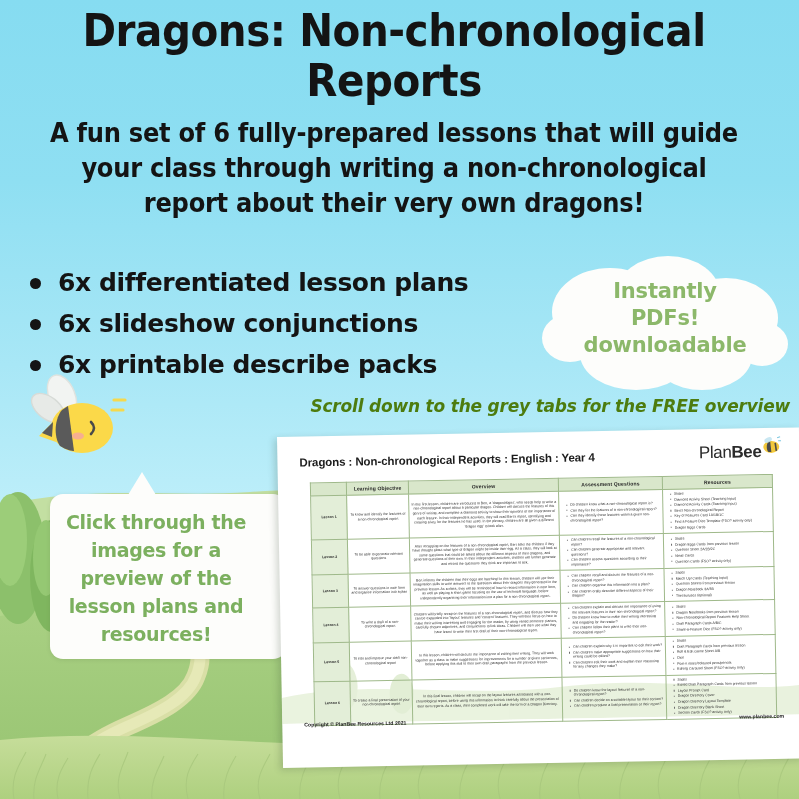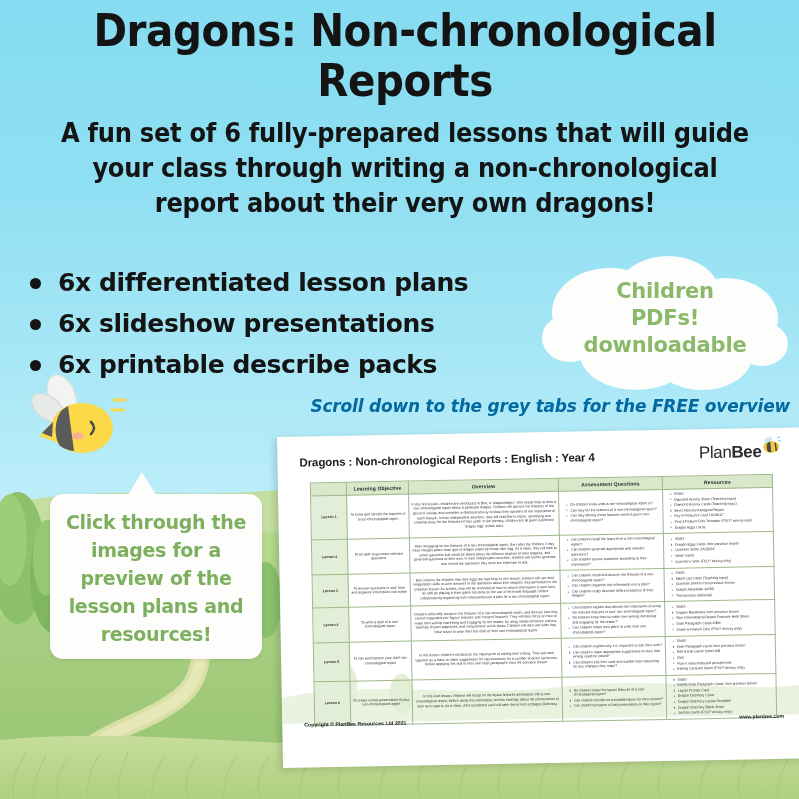--- a/index.html
+++ b/index.html
@@ -4,21 +4,21 @@
 <style>
   html,body{margin:0;padding:0;}
   body{width:799px;height:799px;overflow:hidden;font-family:"Liberation Sans",sans-serif;}
   #stage{position:relative;width:799px;height:799px;overflow:hidden;background:#9fe4f2;}
 
   
   .sky{position:absolute;left:0;top:0;width:799px;height:520px;
        background:linear-gradient(180deg,#86dcf1 0%,#8fdff2 35%,#a8e7f6 70%,#bfeffa 100%);}
 
   
-  .head{position:absolute;left:11px;top:6px;width:788px;text-align:center;z-index:6;}
+  .head{position:absolute;left:0;top:6px;width:788px;text-align:center;z-index:6;}
   .title{font-family:"DejaVu Sans",sans-serif;font-weight:bold;color:#141414;
          font-size:44px;line-height:50px;letter-spacing:-0.5px;
          transform:scaleX(.92);transform-origin:center;}
   .subtitle{margin-top:10px;font-family:"DejaVu Sans",sans-serif;font-weight:bold;color:#141414;
             font-size:26px;line-height:35px;letter-spacing:-0.3px;
             transform:scaleX(.93);transform-origin:center;padding:0 22px;}
 
   
   .bullets{position:absolute;left:22px;top:266px;z-index:6;}
   .bullet{display:flex;align-items:flex-start;margin-bottom:7px;}
@@ -29,29 +29,29 @@
   
   .cloud{position:absolute;left:540px;top:252px;width:250px;height:148px;z-index:6;}
   .cloud svg{position:absolute;left:0;top:0;}
   .cloudtxt{position:absolute;left:0;top:26px;width:250px;text-align:center;
             font-family:"DejaVu Sans",sans-serif;font-weight:bold;color:#8cb86a;
             font-size:21px;line-height:27px;letter-spacing:-0.2px;}
 
   
   .scrollnote{position:absolute;left:250px;top:396px;width:540px;text-align:right;z-index:6;
               font-family:"DejaVu Sans",sans-serif;font-style:italic;font-weight:bold;
-              color:#0369a1;font-size:17px;letter-spacing:-0.2px;}
+              color:#4d7c0f;font-size:17px;letter-spacing:-0.2px;}
 
   
   .land{position:absolute;left:0;top:440px;width:799px;height:359px;overflow:hidden;}
 
   
   .bubble{position:absolute;left:50px;top:494px;width:212px;height:165px;
           background:#fdfdfb;border-radius:13px;z-index:7;
-          box-shadow:0 1px 4px rgba(60,80,50,.13);}
+          box-shadow:0 1px 4px rgba(60,80,50,.13);padding-left:24px;}
   .bubble .tail{position:absolute;left:78px;top:-22px;width:0;height:0;
        border-left:14px solid transparent;border-right:14px solid transparent;
        border-bottom:23px solid #fdfdfb;}
   .bubbletxt{position:absolute;left:8px;top:14px;width:196px;text-align:center;
              font-family:"DejaVu Sans",sans-serif;font-weight:bold;color:#7cb05f;
              font-size:19px;line-height:28px;letter-spacing:-0.3px;}
 
   
   .bee{position:absolute;left:22px;top:374px;width:110px;height:92px;z-index:7;}
 
@@ -171,21 +171,21 @@
     <div class="subtitle">A fun set of 6 fully-prepared lessons that will guide your class through writing a non-chronological report about their very own dragons!</div>
   </div>
 
   <div class="bullets">
     <div class="bullet">
       <span class="dot"></span>
       <span class="btext">6x differentiated lesson plans</span>
     </div>
     <div class="bullet">
       <span class="dot"></span>
-      <span class="btext">6x slideshow presentations</span>
+      <span class="btext">6x slideshow conjunctions</span>
     </div>
     <div class="bullet">
       <span class="dot"></span>
       <span class="btext">6x printable describe packs</span>
     </div>
   </div>
 
   <div class="cloud">
     <svg width="250" height="148" viewBox="0 0 250 148">
       <g fill="#fdfdfb">
@@ -193,21 +193,21 @@
         <ellipse cx="128" cy="42" rx="52" ry="38"></ellipse>
         <ellipse cx="186" cy="66" rx="52" ry="40"></ellipse>
         <ellipse cx="96" cy="102" rx="56" ry="36"></ellipse>
         <ellipse cx="162" cy="104" rx="50" ry="34"></ellipse>
         <ellipse cx="30" cy="86" rx="28" ry="24"></ellipse>
         <ellipse cx="222" cy="92" rx="26" ry="22"></ellipse>
         <rect x="36" y="52" width="176" height="62" rx="26"></rect>
       </g>
     </svg>
     <div class="cloudtxt">
-      <div>Children</div>
+      <div>Instantly</div>
       <div>PDFs!</div>
       <div>downloadable</div>
     </div>
   </div>
 
   <div class="scrollnote">Scroll down to the grey tabs for the FREE overview</div>
 
   <div class="bee">
     <svg width="110" height="92" viewBox="0 0 110 92">
 

